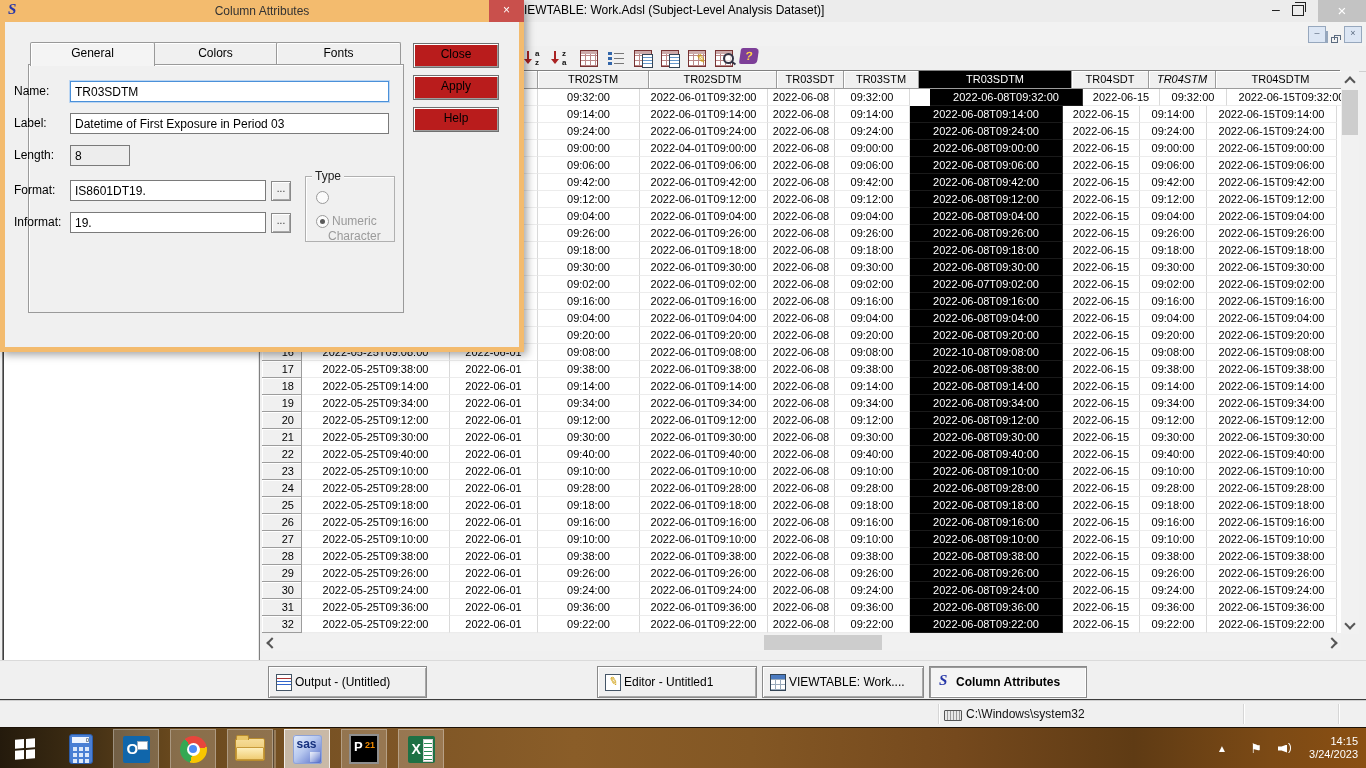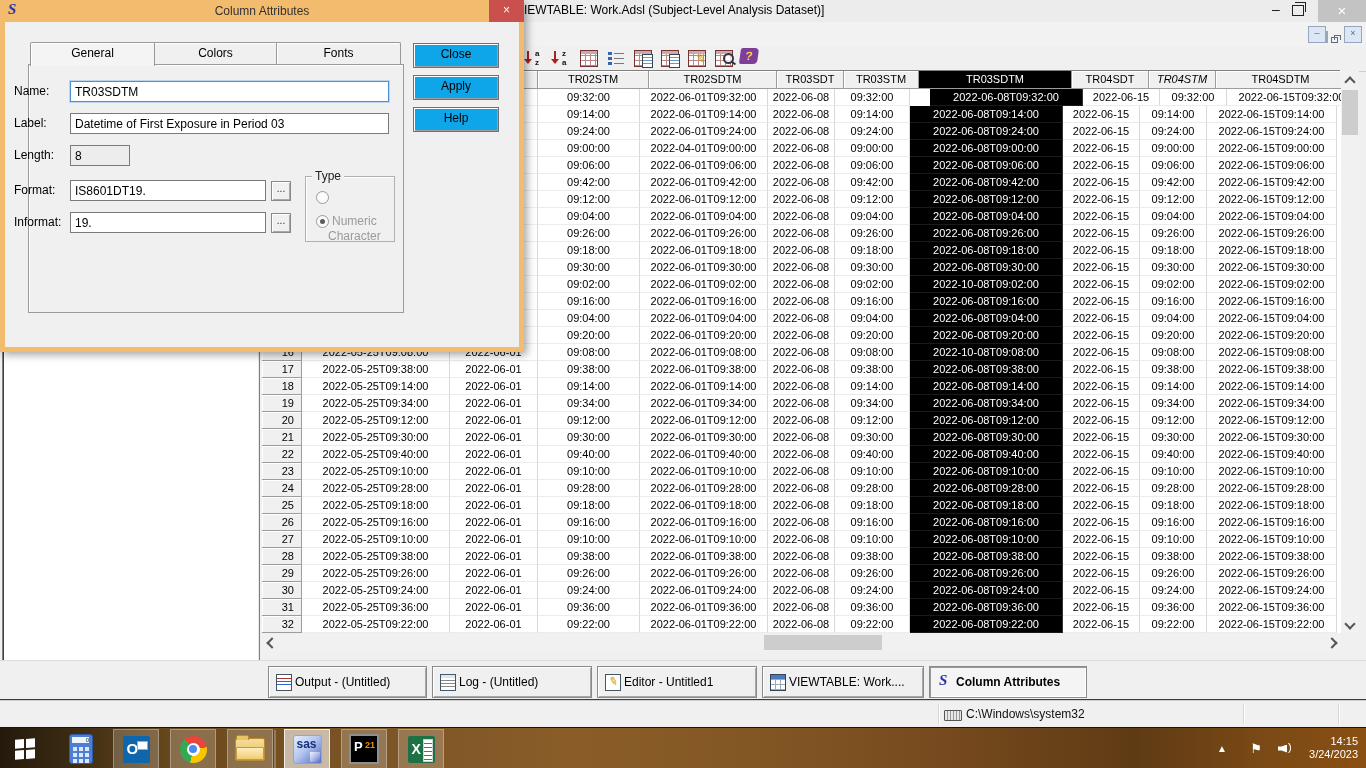--- a/index.html
+++ b/index.html
@@ -109,21 +109,21 @@
   .dlg-title .txt{position:absolute;left:0;right:0;top:4px;text-align:center;font-size:12px;color:#333;}
   .dlg-sicon{position:absolute;left:8px;top:2px;}
   .dlg-close{position:absolute;left:489px;top:0;width:35px;height:22px;background:#c9504c;color:#fff;
     font-size:12px;text-align:center;line-height:21px;}
   .dlg-body{position:absolute;left:5px;top:22px;width:514px;height:325px;background:#f0f0f0;}
   .tab{position:absolute;top:20px;width:123px;height:22px;background:#f0f0f0;border:1px solid #999;border-bottom:none;
     border-radius:2px 2px 0 0;box-shadow:inset 1px 1px 0 #fff;text-align:center;font-size:12px;line-height:21px;color:#000;}
   .tab.active{height:23px;z-index:2;background:#f4f4f4;}
   .tabbox{position:absolute;left:23px;top:42px;width:374px;height:247px;border:1px solid #9a9a9a;
     box-shadow:inset 1px 1px 0 #fff;background:#f0f0f0;}
-  .dlg-btn{position:absolute;left:408px;width:84px;height:23px;background:#0ea5e9;border:1px solid #707070;
+  .dlg-btn{position:absolute;left:408px;width:84px;height:23px;background:#b91c1c;border:1px solid #707070;
     box-shadow:inset 1px 1px 0 #fff, inset -1px -1px 0 #9e9e9e;text-align:center;font-size:12px;line-height:21px;color:#000;}
   .fld-lbl{position:absolute;left:9px;font-size:12px;color:#000;}
   .fld{position:absolute;box-sizing:border-box;height:21px;font-family:"Liberation Sans",sans-serif;
     font-size:12px;padding:0 4px;border:1px solid #7a7a7a;background:#fff;color:#000;}
   .fld.focus{border:1px solid #4a90d9;box-shadow:0 0 0 1px #bcd6f2;}
   .fld.disabled{background:#ededed;}
   .dots-btn{position:absolute;width:18px;height:18px;background:#f0f0f0;border:1px solid #8a8a8a;
     box-shadow:inset 1px 1px 0 #fff, inset -1px -1px 0 #a8a8a8;text-align:center;font-size:10px;line-height:14px;color:#333;}
   .typebox{position:absolute;left:300px;top:154px;width:88px;height:64px;border:1px solid #b0b0b0;
     box-shadow:inset 1px 1px 0 #fff;}
@@ -392,21 +392,21 @@
         <div class="gc d" style="width: 130px;">2022-06-15T09:30:00</div>
       </div>
       <div class="grow">
         <div class="gc rn" style="width: 40px;">12</div>
         <div class="gc d" style="width: 148px;">2022-05-25T09:02:00</div>
         <div class="gc d" style="width: 88px;">2022-06-01</div>
         <div class="gc d" style="width: 102px;">09:02:00</div>
         <div class="gc d" style="width: 128px;">2022-06-01T09:02:00</div>
         <div class="gc d" style="width: 67px;">2022-06-08</div>
         <div class="gc d" style="width: 75px;">09:02:00</div>
-        <div class="gc d sel" style="width: 153px;">2022-10-08T09:02:00</div>
+        <div class="gc d sel" style="width: 153px;">2022-06-07T09:02:00</div>
         <div class="gc d" style="width: 77px;">2022-06-15</div>
         <div class="gc d" style="width: 67px;">09:02:00</div>
         <div class="gc d" style="width: 130px;">2022-06-15T09:02:00</div>
       </div>
       <div class="grow">
         <div class="gc rn" style="width: 40px;">13</div>
         <div class="gc d" style="width: 148px;">2022-05-25T09:16:00</div>
         <div class="gc d" style="width: 88px;">2022-06-01</div>
         <div class="gc d" style="width: 102px;">09:16:00</div>
         <div class="gc d" style="width: 128px;">2022-06-01T09:16:00</div>
@@ -683,24 +683,20 @@
     <span class="sb-thumb" style="left:502px;top:1px;width:118px;height:15px;"></span>
     <span class="sb-btn" style="left:1062px;top:0;width:17px;height:17px;">
         <span class="chev right" style="left:4px;top:5px;"></span>
       </span>
   </div>
 
   <div class="winbar" id="winbar">
       <div class="wb-btn" style="left: 268px; width: 157px;">
         <span class="wb-ico output-icon"></span>
         <span class="lbl">Output - (Untitled)</span>
-      </div>
-      <div class="wb-btn" style="left: 432px; width: 158px;">
-        <span class="wb-ico log-icon"></span>
-        <span class="lbl">Log - (Untitled)</span>
       </div>
       <div class="wb-btn" style="left: 597px; width: 158px;">
         <span class="wb-ico editor-icon"></span>
         <span class="lbl">Editor - Untitled1</span>
       </div>
       <div class="wb-btn" style="left: 762px; width: 160px;">
         <span class="wb-ico viewtable-icon"></span>
         <span class="lbl">VIEWTABLE: Work....</span>
       </div>
       <div class="wb-btn active" style="left: 929px; width: 156px;">

